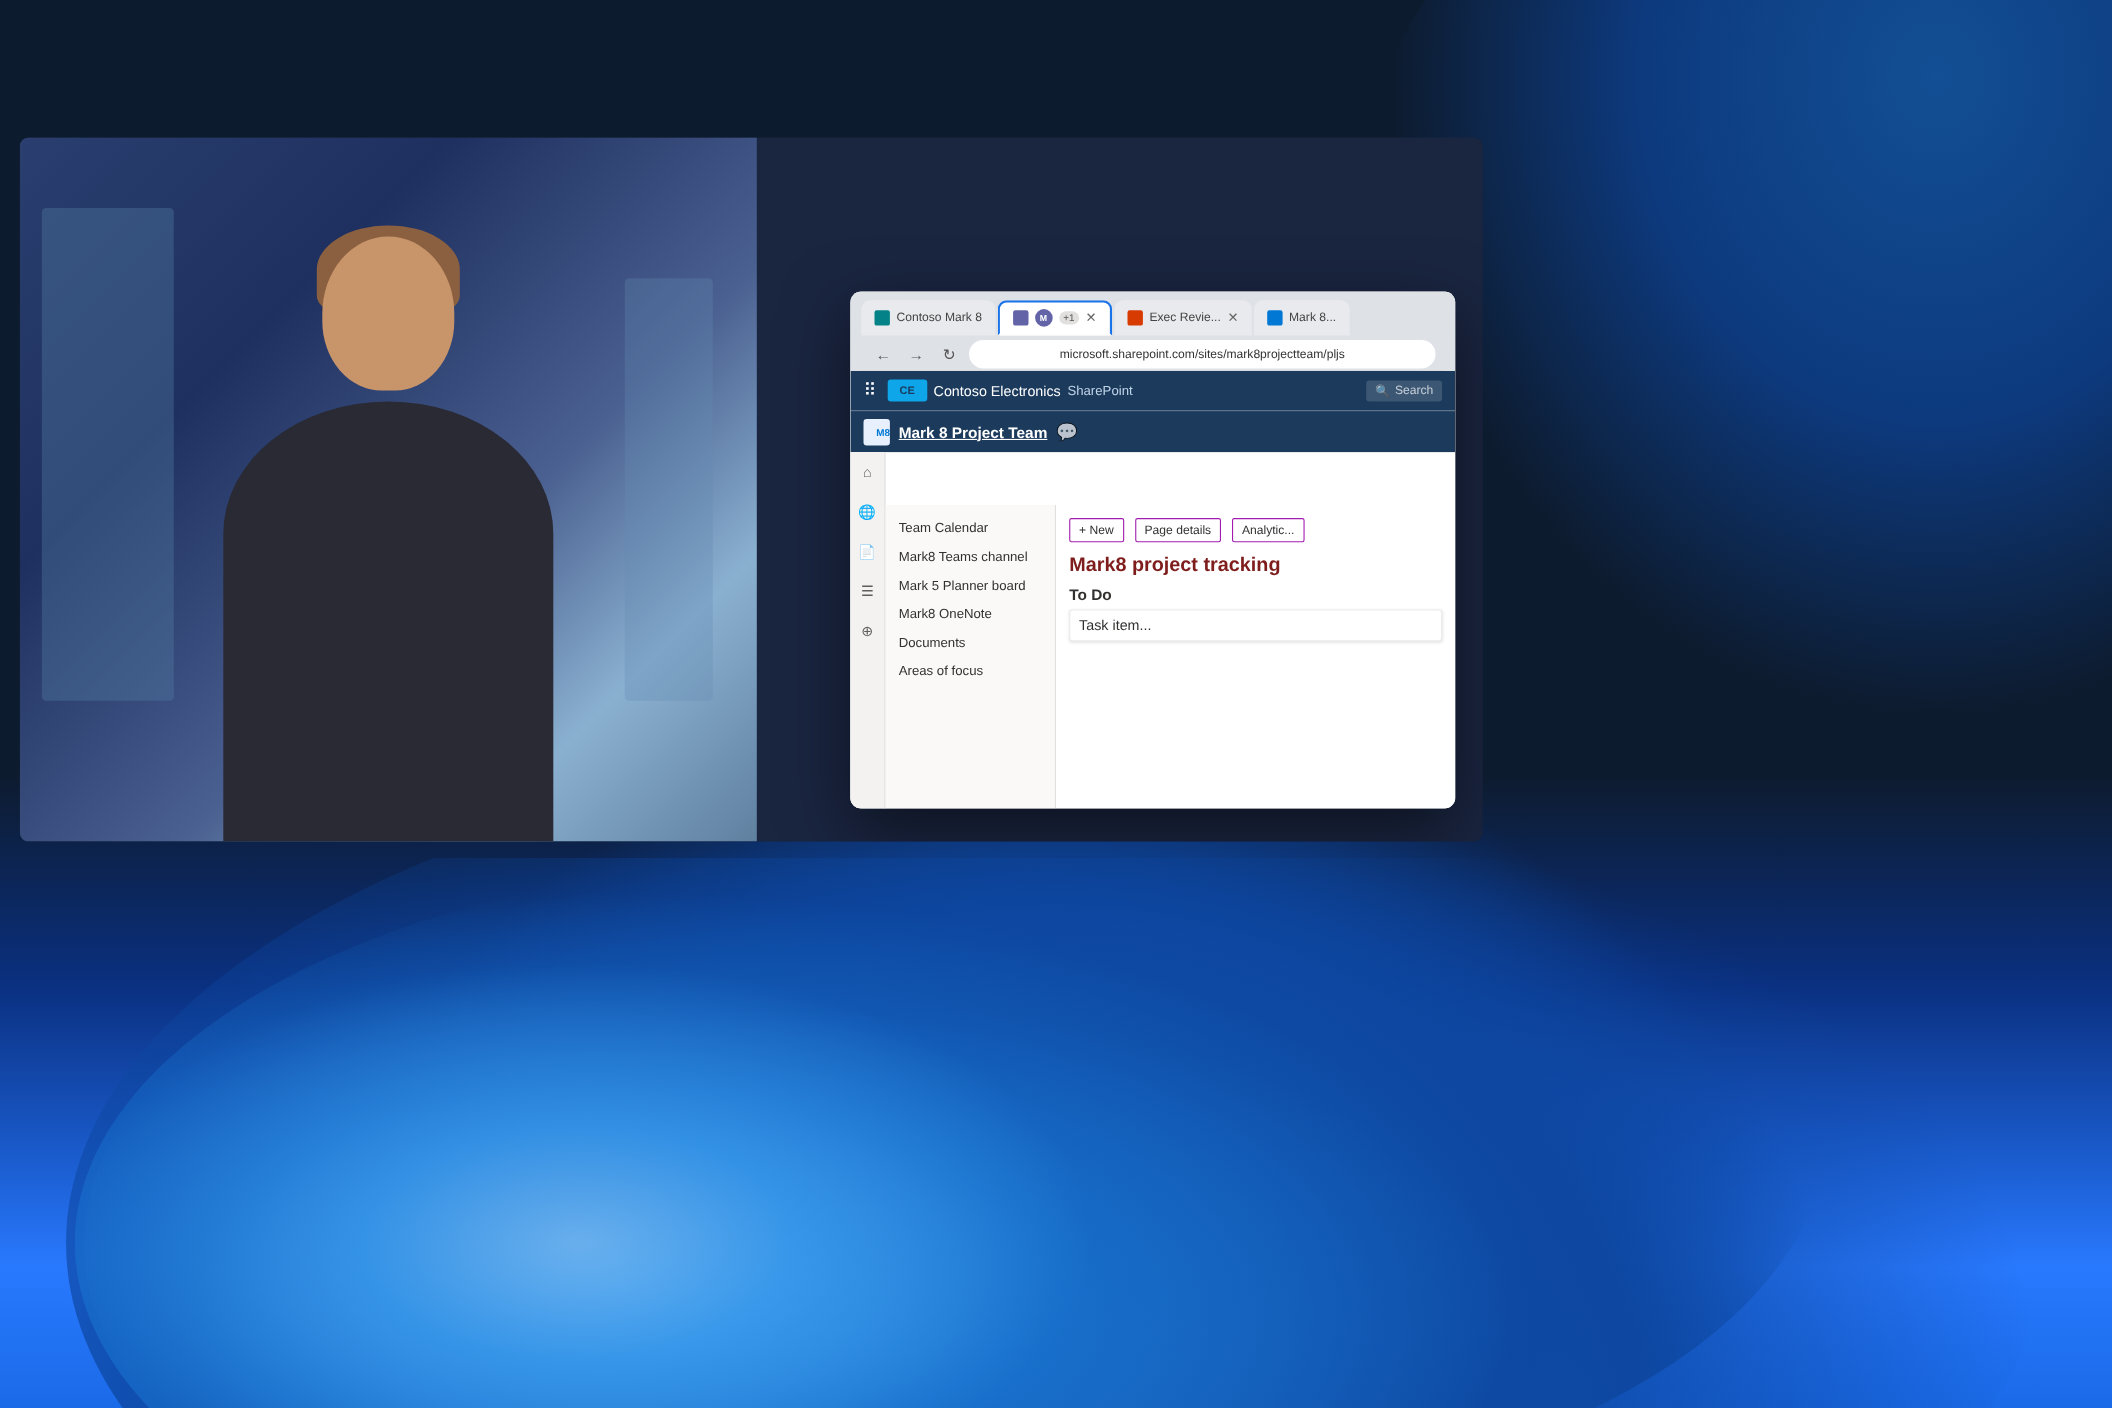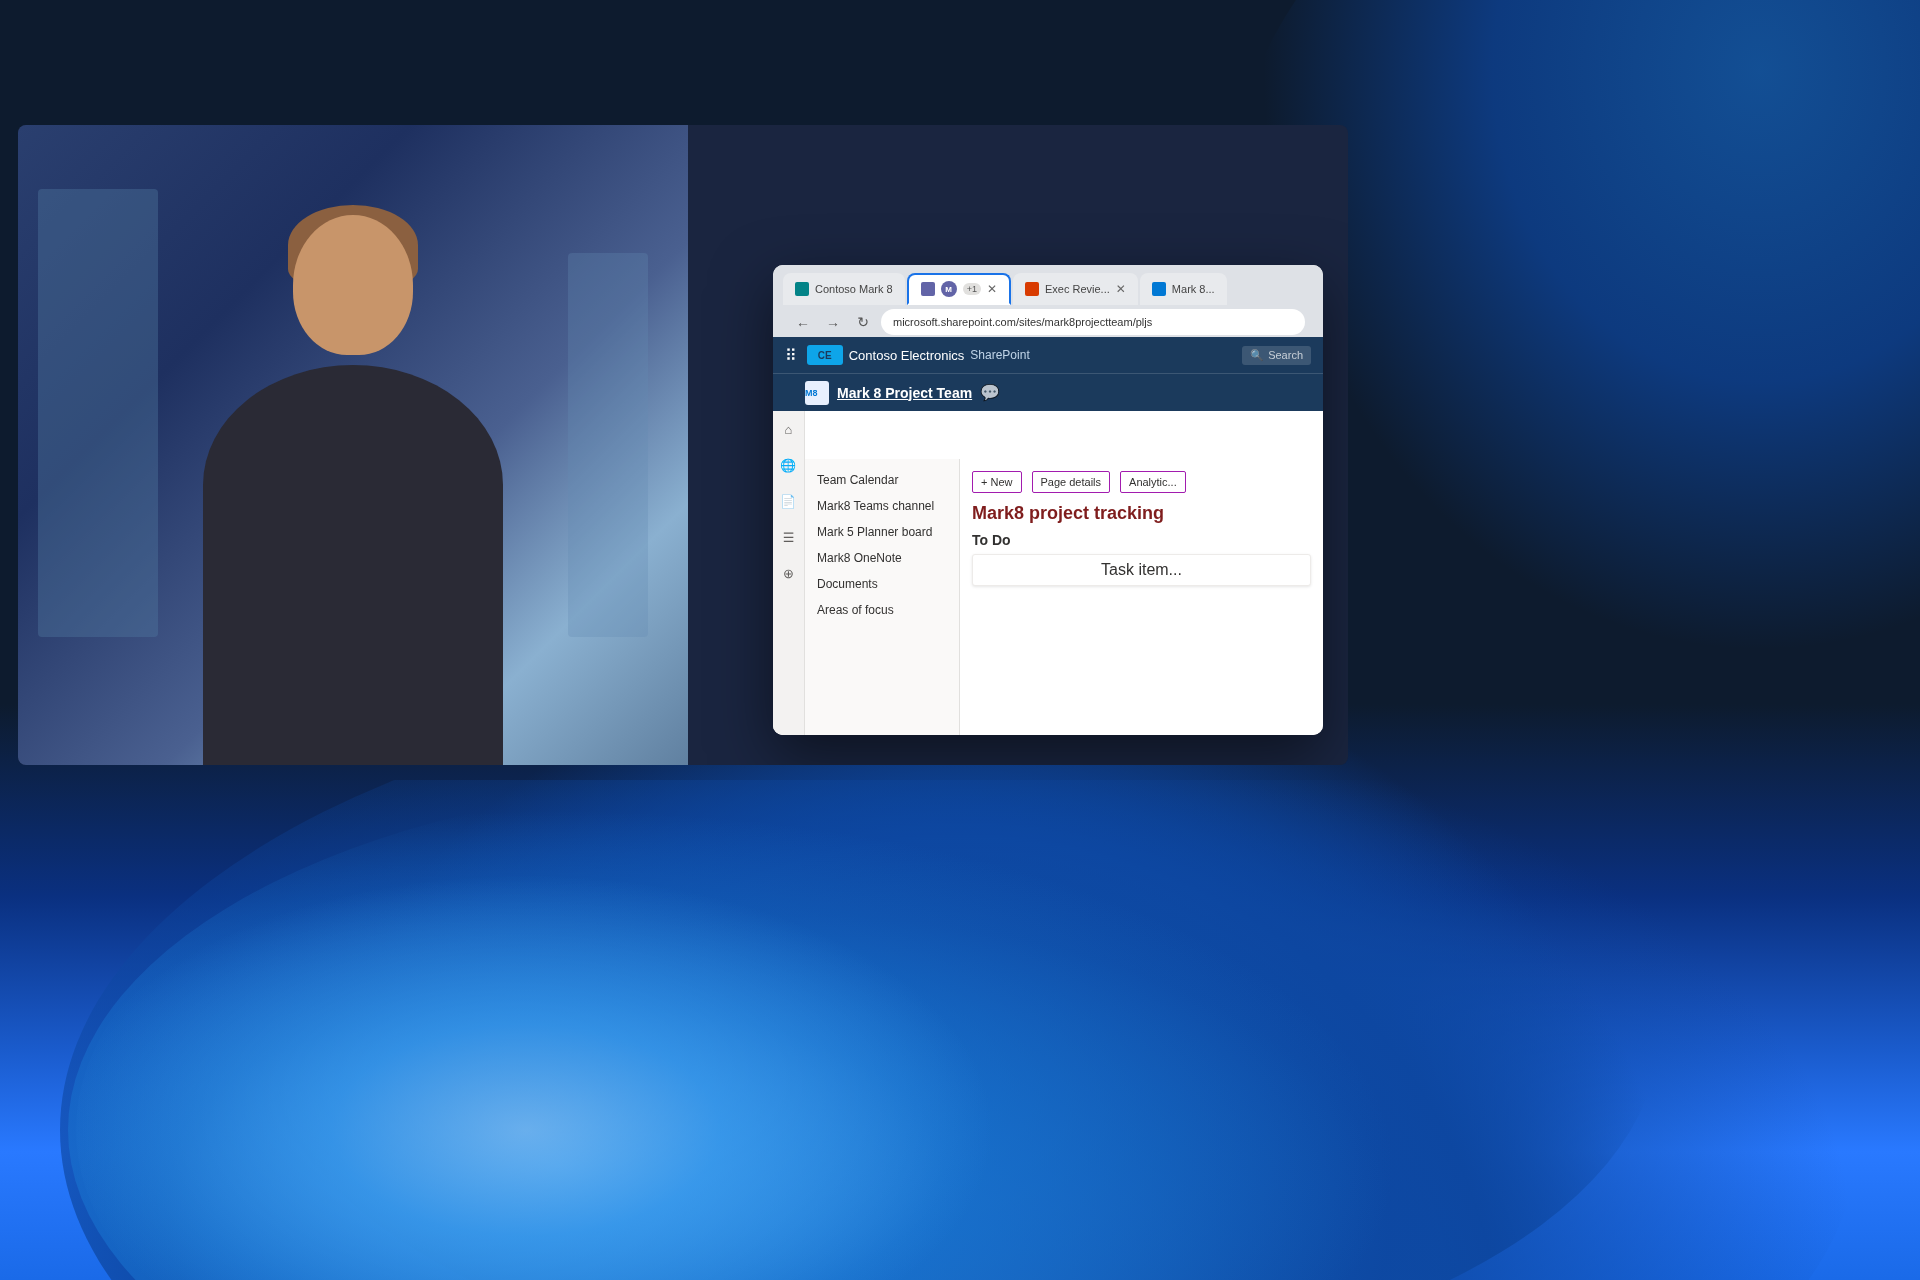--- a/index.html
+++ b/index.html
@@ -230,20 +230,21 @@
       flex: 1;
       height: 26px;
       background: white;
       border-radius: 13px;
       padding: 0 12px;
       font-size: 11px;
       color: #333;
       display: flex;
       align-items: center;
       overflow: hidden;
+      justify-content: center;
     }
 
     
     .sharepoint-app {
       background: white;
       height: calc(100% - 72px);
       overflow: hidden;
     }
 
     .sp-top-bar {
@@ -310,23 +311,22 @@
       border-top: 1px solid rgba(255,255,255,0.15);
     }
 
     .sp-site-icon {
       width: 24px;
       height: 24px;
       background: #e8f0fe;
       border-radius: 3px;
       display: flex;
       align-items: center;
-      justify-content: flex-start;
+      justify-content: flex-end;
       font-size: 10px;
-      margin-left: 20px;
     }
 
     .sp-site-name {
       color: white;
       font-size: 14px;
       font-weight: 600;
       text-decoration: underline;
     }
 
     .sp-teams-icon {
@@ -425,24 +425,23 @@
       color: #323130;
       margin-top: 4px;
     }
 
     .sp-kanban-item {
       background: white;
       border: 1px solid #edebe9;
       border-radius: 3px;
       padding: 6px 8px;
       margin-top: 6px;
-      font-size: 16px;
+      font-size: 13px;
       color: #323130;
       box-shadow: 0 1px 3px rgba(0,0,0,0.1);
-      text-align: center;
     }
 
     
     .favicon-sharepoint { background: #038387; }
     .favicon-teams { background: #6264a7; }
     .favicon-exec { background: #d83b01; }
     .favicon-mark8 { background: #0078d4; }
 
     
     .tab-avatar {

